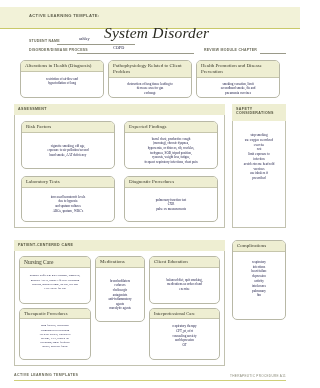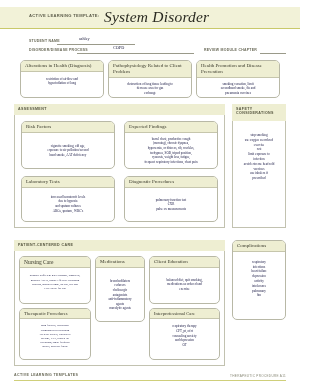--- a/index.html
+++ b/index.html
@@ -22,21 +22,21 @@
     background: #f2f2d8;
     border-bottom: 1.2px solid #c9c96a;
   }
   .header-eyebrow {
     position: absolute; left: 29px; top: 13px;
     font-size: 4.1px; letter-spacing: .35px;
     font-weight: bold; color: #5c5c4a;
     text-transform: uppercase;
   }
   .header-title {
-    position: absolute; left: 104px; top: 8px;
+    position: absolute; left: 104px; top: 24px;
     font-family: "Liberation Serif", serif;
     font-style: italic; font-size: 15.5px;
     color: #2b2b22; letter-spacing: .2px;
   }
 
   
   .idline { position: absolute; font-size: 3.5px; letter-spacing: .25px;
             color: #6a6a58; font-weight: bold; text-transform: uppercase; }
   .rule { position: absolute; border-bottom: .6px solid #9a9a8a; height: 0; }
   .hand {

